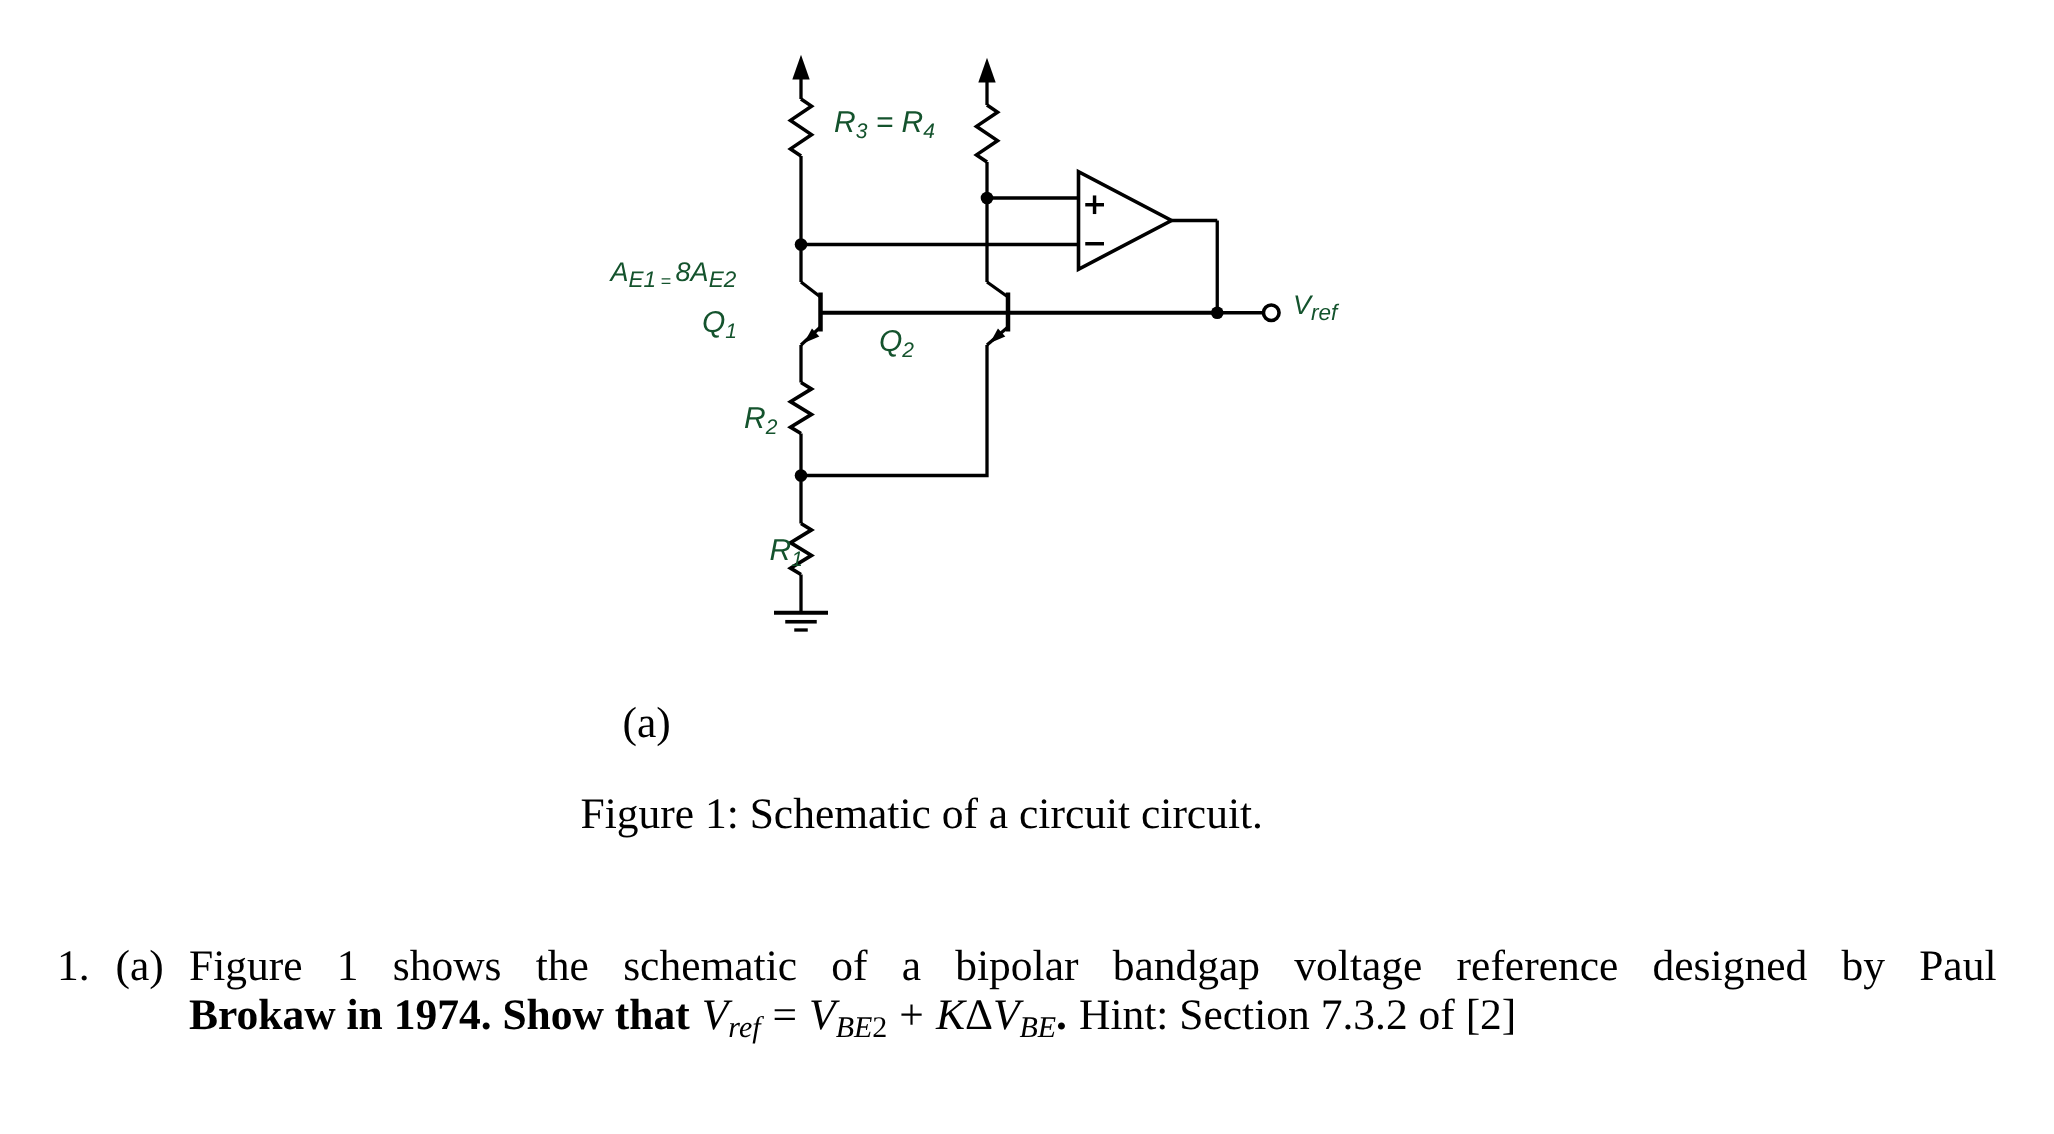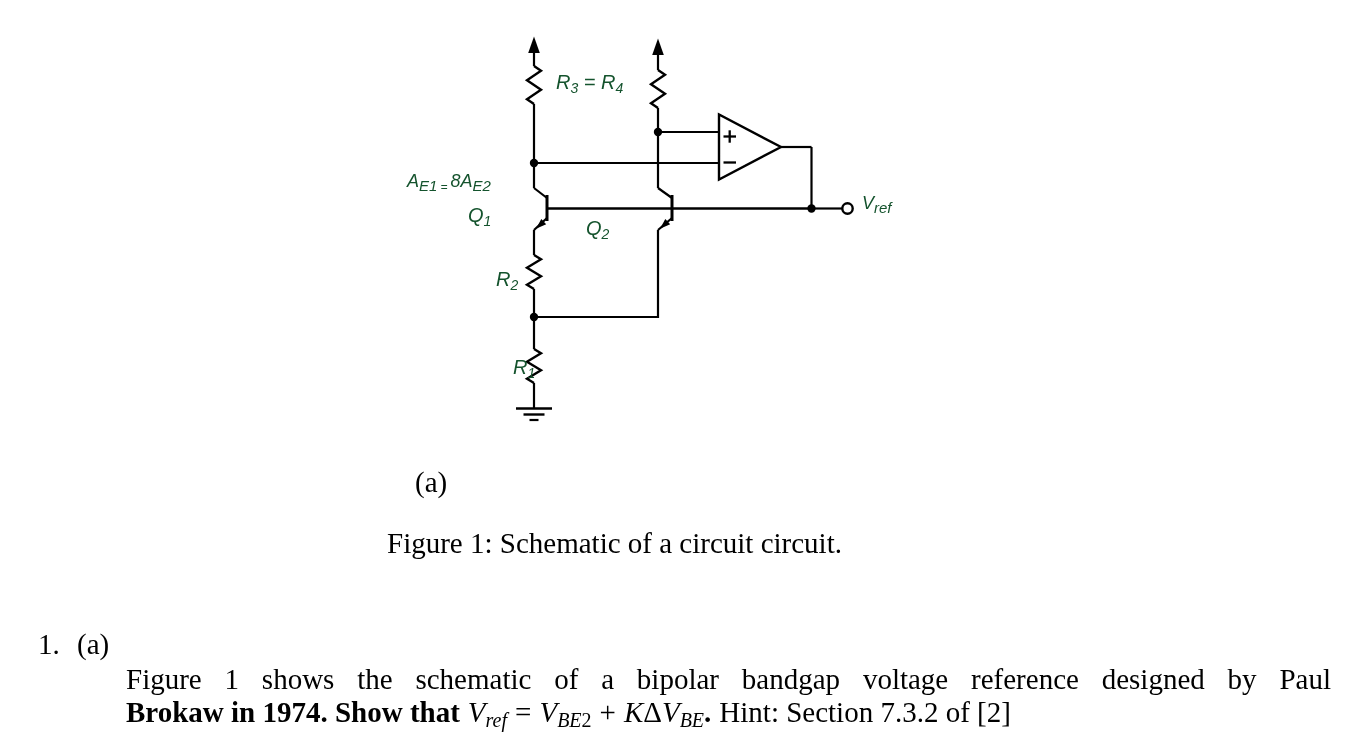--- a/index.html
+++ b/index.html
@@ -18,21 +18,21 @@
   .slabel .ssub { font-size:14px; vertical-align:-4px; line-height:1; }
   .slabel18 { font-size:18px; }
   .slabel18 .ssub { font-size:15px; vertical-align:-4px;margin-top:44px; }
   .aeq { font-size:12px; vertical-align:-4px; margin:0 3px; }
 
   
   .serif-block {
     position:absolute; font-size:29px; line-height:33px; color:#000;
     white-space:nowrap;
   }
-  #p-body { white-space:normal; width:1205px;margin-top:35px; }
+  #p-body { white-space:normal; width:1205px; }
   #p-line1 { text-align:justify; text-align-last:justify; }
   .mi { font-style:italic; }
   .msub { font-size:20px; vertical-align:-5px; letter-spacing:0; }
   .op { margin:0 8px; }
   .gap-r { margin-right:8px;font-weight:bold; }
 </style>
 </head>
 <body>
 
 <svg id="schematic-svg" width="1369" height="460" viewBox="0 0 1369 460">

